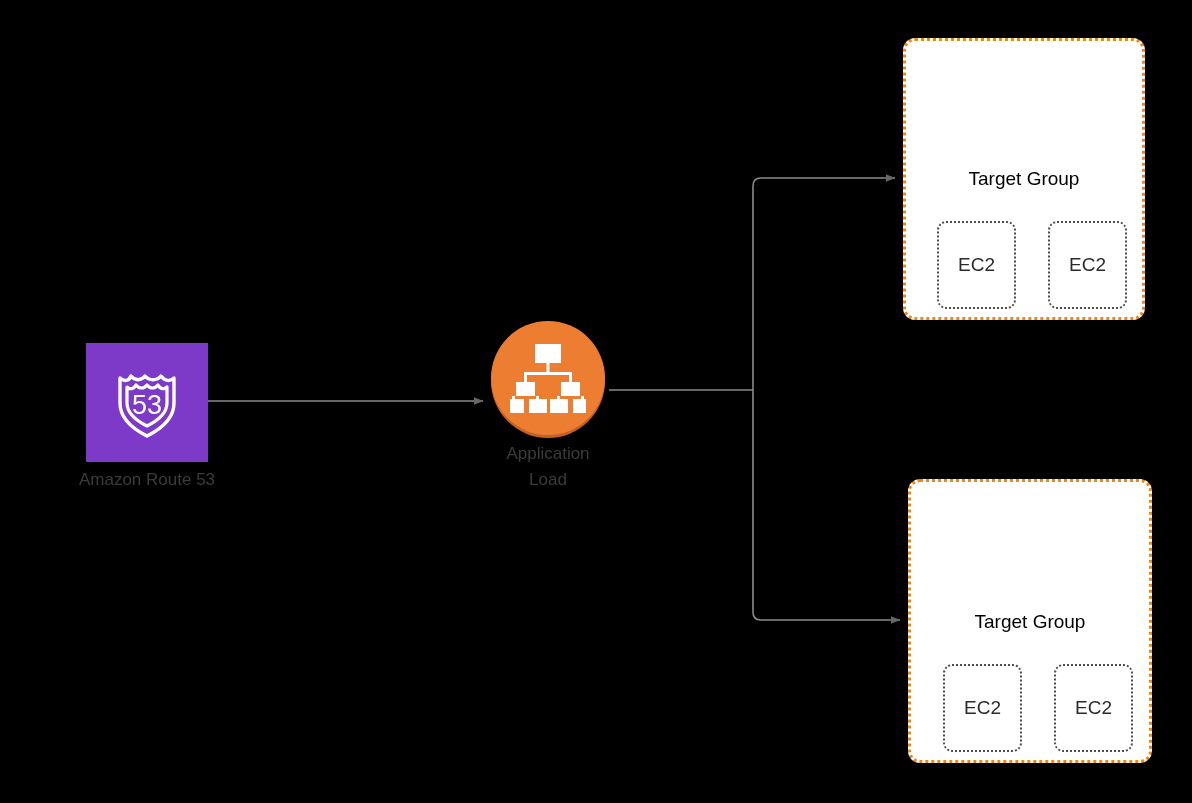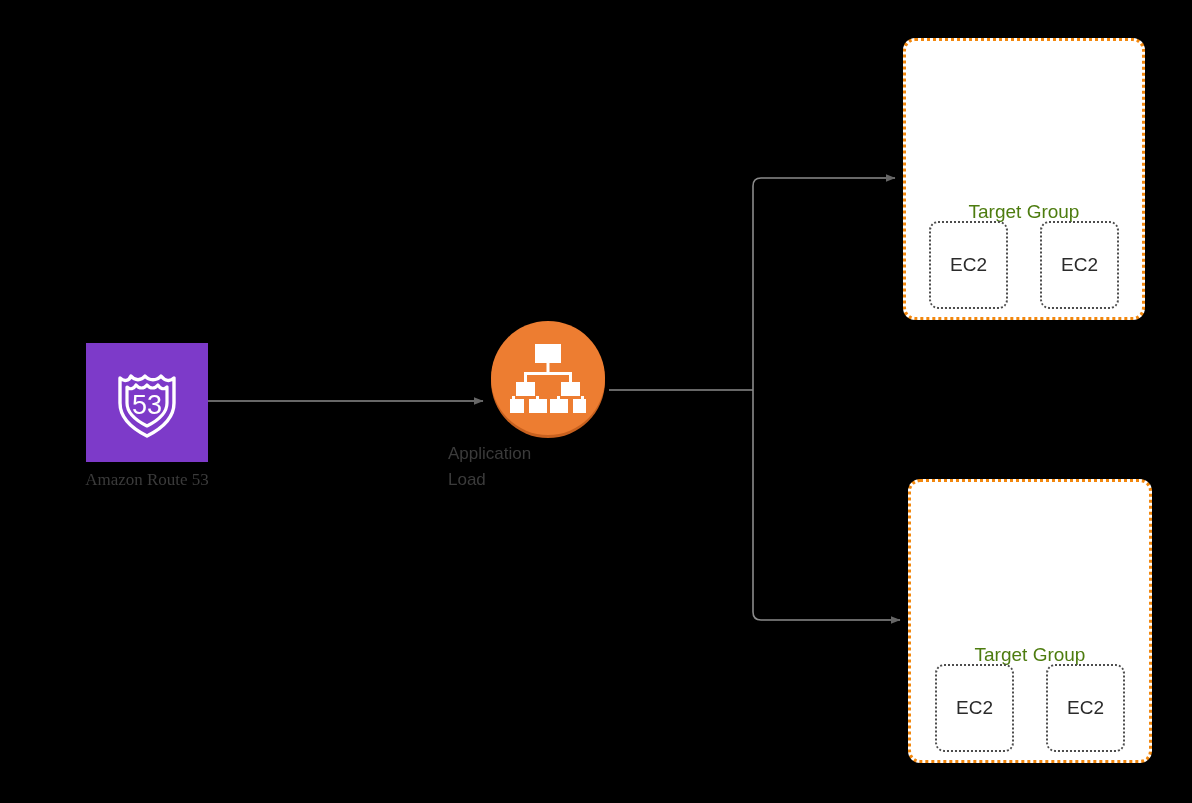--- a/index.html
+++ b/index.html
@@ -46,21 +46,20 @@
   .route53-label {
     position: absolute;
     left: -60px;
     top: 126px;
     width: 242px;
     text-align: center;
     color: #3b3b3b;
     font-size: 17px;
     line-height: 21px;
     white-space: nowrap;
-    font-family: Liberation Serif, serif;
   }
 
   
   .node-alb {
     position: absolute;
     left: 491px;
     top: 321px;
     width: 114px;
     height: 114px;
   }
@@ -72,21 +71,21 @@
     box-shadow: 0 3px 0 0 #C8611F;
     display: flex;
     align-items: center;
     justify-content: center;
   }
   .alb-label {
     position: absolute;
     left: -43px;
     top: 120px;
     width: 200px;
-    text-align: left;
+    text-align: center;
     color: #3b3b3b;
     font-size: 17px;
     line-height: 26px;
   }
 
   
   .target-group {
     position: absolute;
     background: #ffffff;
     border: 3px dotted #F2870D;
@@ -103,31 +102,30 @@
     left: 908px;
     top: 479px;
     width: 244px;
     height: 284px;
   }
   .tg-title {
     position: absolute;
     left: 0;
     width: 100%;
     text-align: center;
-    color: #4d7c0f;
+    color: #000000;
     font-size: 19px;
     line-height: 23px;
-    margin-top: 33px;
   }
   .tg-top .tg-title { top: 126px; }
   .tg-bottom .tg-title { top: 128px; }
 
   .ec2-row {
     position: absolute;
-    left: 0;
+    left: 8px;
     width: 100%;
     display: flex;
     justify-content: center;
     gap: 32px;
   }
   .tg-top .ec2-row { top: 180px; }
   .tg-bottom .ec2-row { top: 182px; }
 
   .ec2-box {
     width: 79px;

